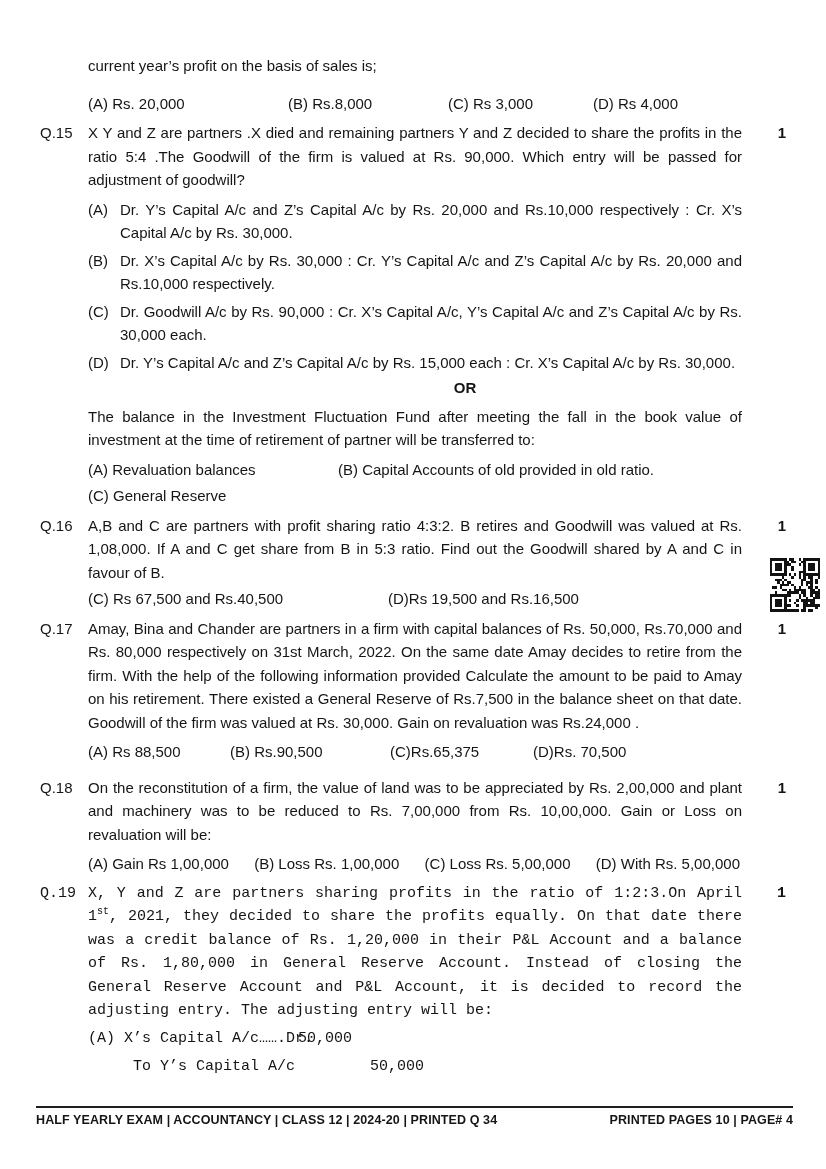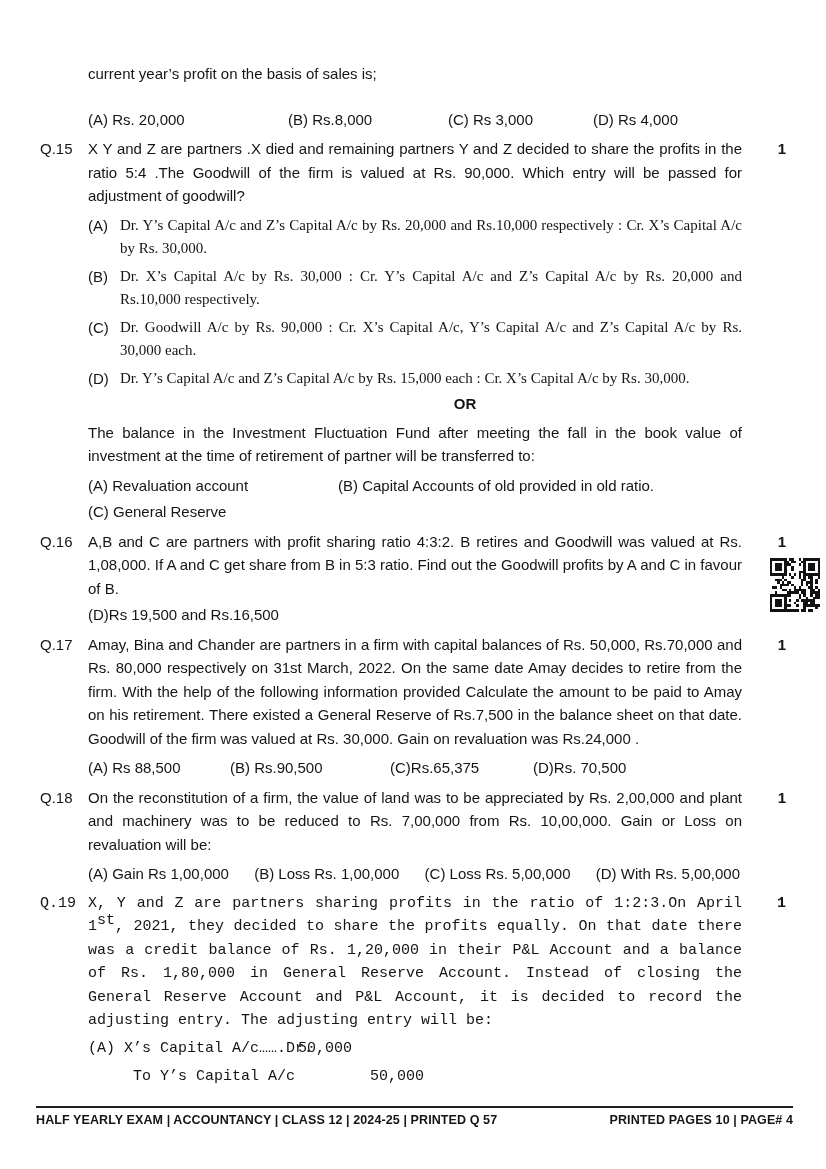--- a/index.html
+++ b/index.html
@@ -8,46 +8,46 @@
     width:826px;height:1169px;
     margin:0 auto;
     background:#ffffff;
     color:#151515;
     font-family:"Liberation Sans","DejaVu Sans",sans-serif;
     font-size:15px;
     line-height:23.5px;
     overflow:hidden;
   }
   .content{position:absolute;left:40px;top:42px;width:750px;}
-  .qrow{display:flex;align-items:flex-start;margin-top:20px;}
+  .qrow{display:flex;align-items:flex-start;margin-top:12px;}
   .qnum{width:48px;flex:none;}
   .qbody{width:654px;flex:none;}
   .qmark{width:46px;flex:none;text-align:right;font-weight:700;padding-right:2px;box-sizing:border-box;}
   .just{text-align:justify;}
   .opt{display:flex;margin-top:4px;}
   .optlabel{width:32px;flex:none;}
-  .opttext{flex:1;text-align:justify;font-family:Liberation Serif, serif;}
+  .opttext{flex:1;text-align:justify;}
   .cols{display:flex;margin-top:3px;}
   .c{flex:none;}
   .w200{width:200px;} .w160{width:160px;} .w145{width:145px;}
   .w250{width:250px;}
   .w300{width:300px;}
   .w142{width:142px;} .w161{width:160px;} .w143{width:143px;}
   .spread{display:flex;justify-content:space-between;width:652px;margin-top:3px;}
   .orhead{width:654px;margin-left:48px;padding-left:50px;box-sizing:content-box;
           text-align:center;font-weight:700;margin-top:2px;}
   .orpara{width:654px;margin-left:48px;margin-top:5px;text-align:justify;}
   .oropts{margin-left:48px;}
   .mt6{margin-top:6px;}
   .entry{position:relative;margin-top:4px;height:23.5px;}
   .entry .amt{position:absolute;top:0;}
   .amt-debit{left:210px;}
   .amt-credit{left:282px;}
   .credit-line{margin-left:45px;}
-  .sup{font-size:15px;vertical-align:6px;line-height:0;}
+  .sup{font-size:10px;vertical-align:6px;line-height:0;}
   .qr{
     position:absolute;left:770px;top:558px;width:50px;height:54px;
     display:grid;
     grid-template-rows:repeat(21,1fr);
     grid-template-columns:repeat(21,1fr);
     background:#ffffff;
   }
   .qr div{background:#121212;}
   .footer{
     position:absolute;left:36px;right:33px;top:1106px;
@@ -100,53 +100,54 @@
           <div class="optlabel">(D)</div>
           <div class="opttext">Dr. Y’s Capital A/c and Z’s Capital A/c by Rs. 15,000 each : Cr. X’s Capital A/c by Rs. 30,000.</div>
         </div>
       </div>
       <div class="qmark">1</div>
     </div>
 
     <div class="orhead">OR</div>
     <div class="orpara">The balance in the Investment Fluctuation Fund after meeting the fall in the book value of investment at the time of retirement of partner will be transferred to:</div>
     <div class="oropts cols mt6">
-      <div class="c w250">(A) Revaluation account</div>
+      <div class="c w250">(A) Revaluation balances</div>
       <div class="c">(B) Capital Accounts of old provided in old ratio.</div>
     </div>
     <div class="oropts cols">
       <div class="c w250">(C) General Reserve</div>
     </div>
 
     <div class="qrow" style="margin-top:6px;">
       <div class="qnum">Q.16</div>
       <div class="qbody">
-        <div class="just">A,B and C are partners with profit sharing ratio 4:3:2. B retires and Goodwill was valued at Rs. 1,08,000. If A and C get share from B in 5:3 ratio. Find out the Goodwill profits by A and C in favour of B.</div>
+        <div class="just">A,B and C are partners with profit sharing ratio 4:3:2. B retires and Goodwill was valued at Rs. 1,08,000. If A and C get share from B in 5:3 ratio. Find out the Goodwill shared by A and C in favour of B.</div>
         <div class="cols">
+          <div class="c w300">(C) Rs 67,500 and Rs.40,500</div>
           <div class="c">(D)Rs 19,500 and Rs.16,500</div>
         </div>
       </div>
       <div class="qmark">1</div>
     </div>
 
     <div class="qrow" style="margin-top:6px;">
       <div class="qnum">Q.17</div>
       <div class="qbody">
         <div class="just">Amay, Bina and Chander are partners in a firm with capital balances of Rs. 50,000, Rs.70,000 and Rs. 80,000 respectively on 31st March, 2022. On the same date Amay decides to retire from the firm. With the help of the following information provided Calculate the amount to be paid to Amay on his retirement. There existed a General Reserve of Rs.7,500 in the balance sheet on that date. Goodwill of the firm was valued at Rs. 30,000. Gain on revaluation was Rs.24,000 .</div>
         <div class="cols mt6">
           <div class="c w142">(A) Rs 88,500</div>
           <div class="c w161">(B) Rs.90,500</div>
           <div class="c w143">(C)Rs.65,375</div>
           <div class="c">(D)Rs. 70,500</div>
         </div>
       </div>
       <div class="qmark">1</div>
     </div>
 
-    <div class="qrow" style="margin-top:6px;">
+    <div class="qrow" style="">
       <div class="qnum">Q.18</div>
       <div class="qbody">
         <div class="just">On the reconstitution of a firm, the value of land was to be appreciated by Rs. 2,00,000 and plant and machinery was to be reduced to Rs. 7,00,000  from Rs. 10,00,000. Gain or Loss on revaluation will be:</div>
         <div class="spread mt6">
           <span>(A) Gain  Rs 1,00,000</span>
           <span>(B) Loss Rs. 1,00,000</span>
           <span>(C) Loss Rs. 5,00,000</span>
           <span>(D) With Rs. 5,00,000</span>
         </div>
       </div>
@@ -393,16 +394,16 @@
       <div style="grid-row:21;grid-column:10"></div>
       <div style="grid-row:21;grid-column:11"></div>
       <div style="grid-row:21;grid-column:12"></div>
       <div style="grid-row:21;grid-column:14"></div>
       <div style="grid-row:21;grid-column:15"></div>
       <div style="grid-row:21;grid-column:17"></div>
       <div style="grid-row:21;grid-column:18"></div>
     </div>
 
   <div class="footer">
-    <span>HALF YEARLY EXAM | ACCOUNTANCY | CLASS 12 | 2024-25 | PRINTED Q 57</span>
+    <span>HALF YEARLY EXAM | ACCOUNTANCY | CLASS 12 | 2024-20 | PRINTED Q 34</span>
     <span>PRINTED PAGES 10 | PAGE# 4</span>
   </div>
 </div>
 
 </body></html>

